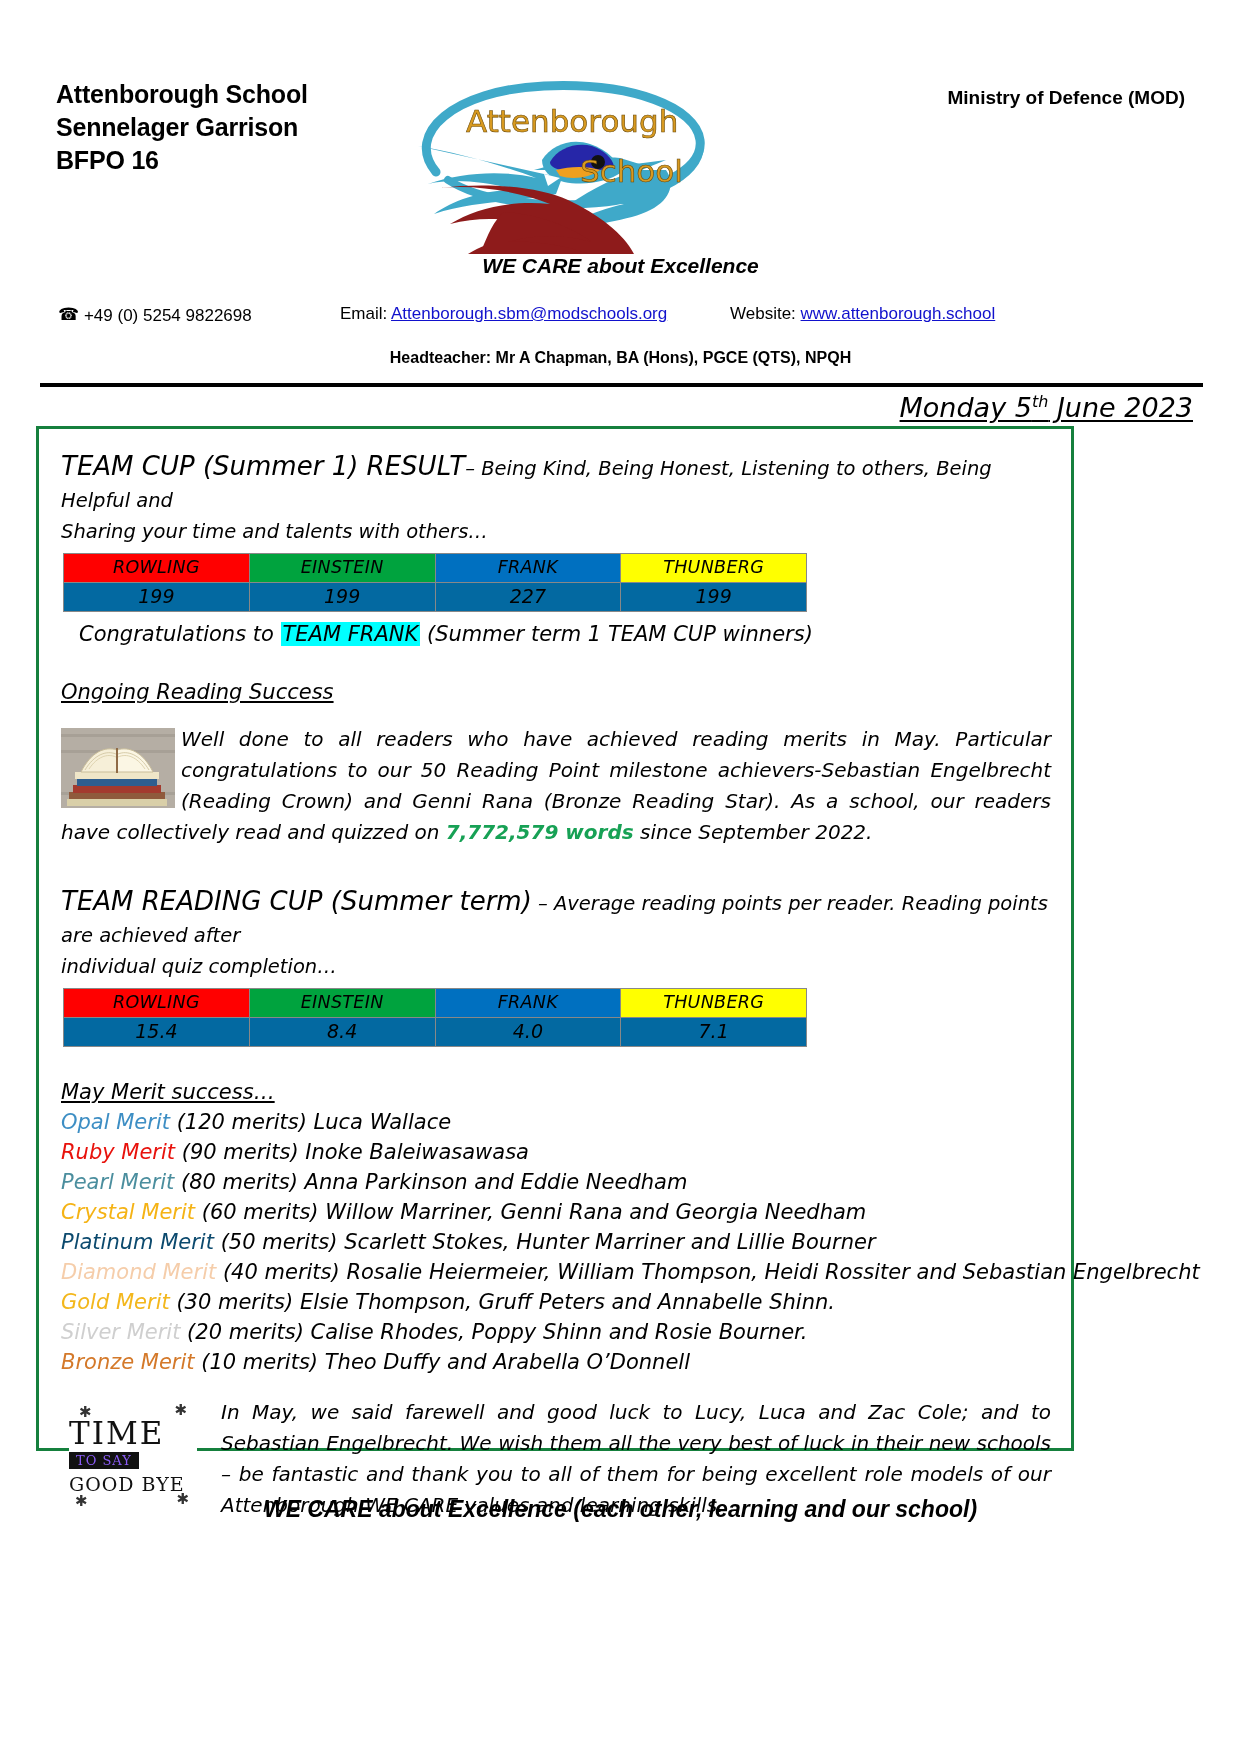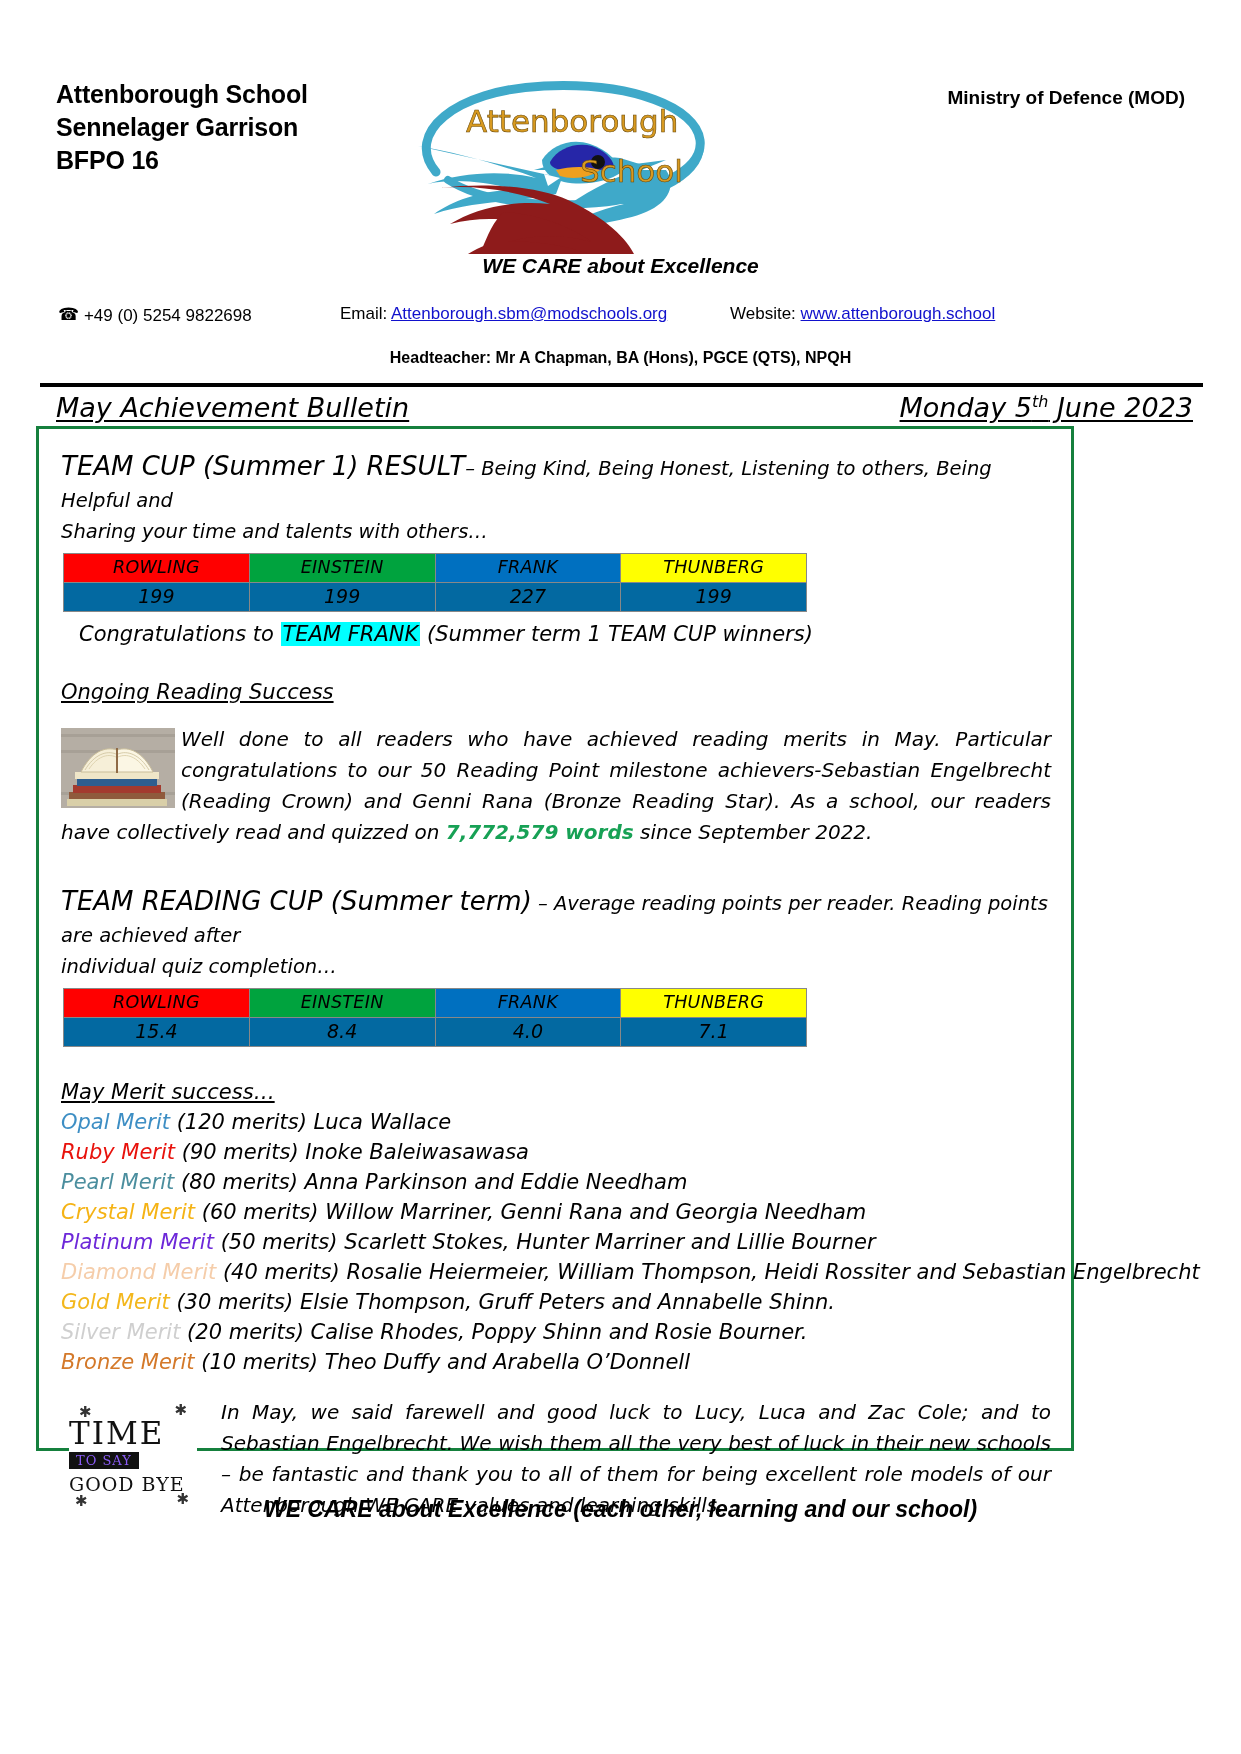--- a/index.html
+++ b/index.html
@@ -133,21 +133,21 @@
   
   .meritlist{
     font-family:"DejaVu Sans", sans-serif;font-style:italic;
     font-size:21px;line-height:30px;color:#000;
   }
   .meritlist div{white-space:nowrap;}
   .m-opal{color:#3d8ec4;}
   .m-ruby{color:#e8120c;}
   .m-pearl{color:#4b8e9e;}
   .m-crystal{color:#f5b315;}
-  .m-platinum{color:#6d28d9;}
+  .m-platinum{color:#0c4a6e;}
   .m-diamond{color:#f5cdaa;}
   .m-gold{color:#f3b71c;}
   .m-silver{color:#cfcfcf;}
   .m-bronze{color:#d4792a;}
 
   
   .farewell{margin-top:18px;position:relative;min-height:118px;}
   .goodbye{
     float:left;width:128px;height:115px;margin:2px 14px 0 8px;
     position:relative;background:#fff;
@@ -242,21 +242,20 @@
         <span>Website:</span>
         <span class="lnk">www.attenborough.school</span>
       </div>
     </div>
 
     <div class="head-t">Headteacher:  Mr A Chapman, BA (Hons), PGCE (QTS), NPQH</div>
     <div class="rule"></div>
   </div>
 
   <div class="bulletin">
-    <span class="left">May Achievement Bulletin</span>
     <span class="right"><span>Monday 5</span><sup>th</sup><span> June 2023</span></span>
   </div>
 
   <div class="greenbox">
     <div class="inner">
 
       <h2 class="sec">
         <span class="big">TEAM CUP (Summer 1) RESULT</span><span class="small">– Being Kind, Being Honest, Listening to others, Being Helpful and</span>
       </h2>
       <p class="sub">Sharing your time and talents with others…</p>

